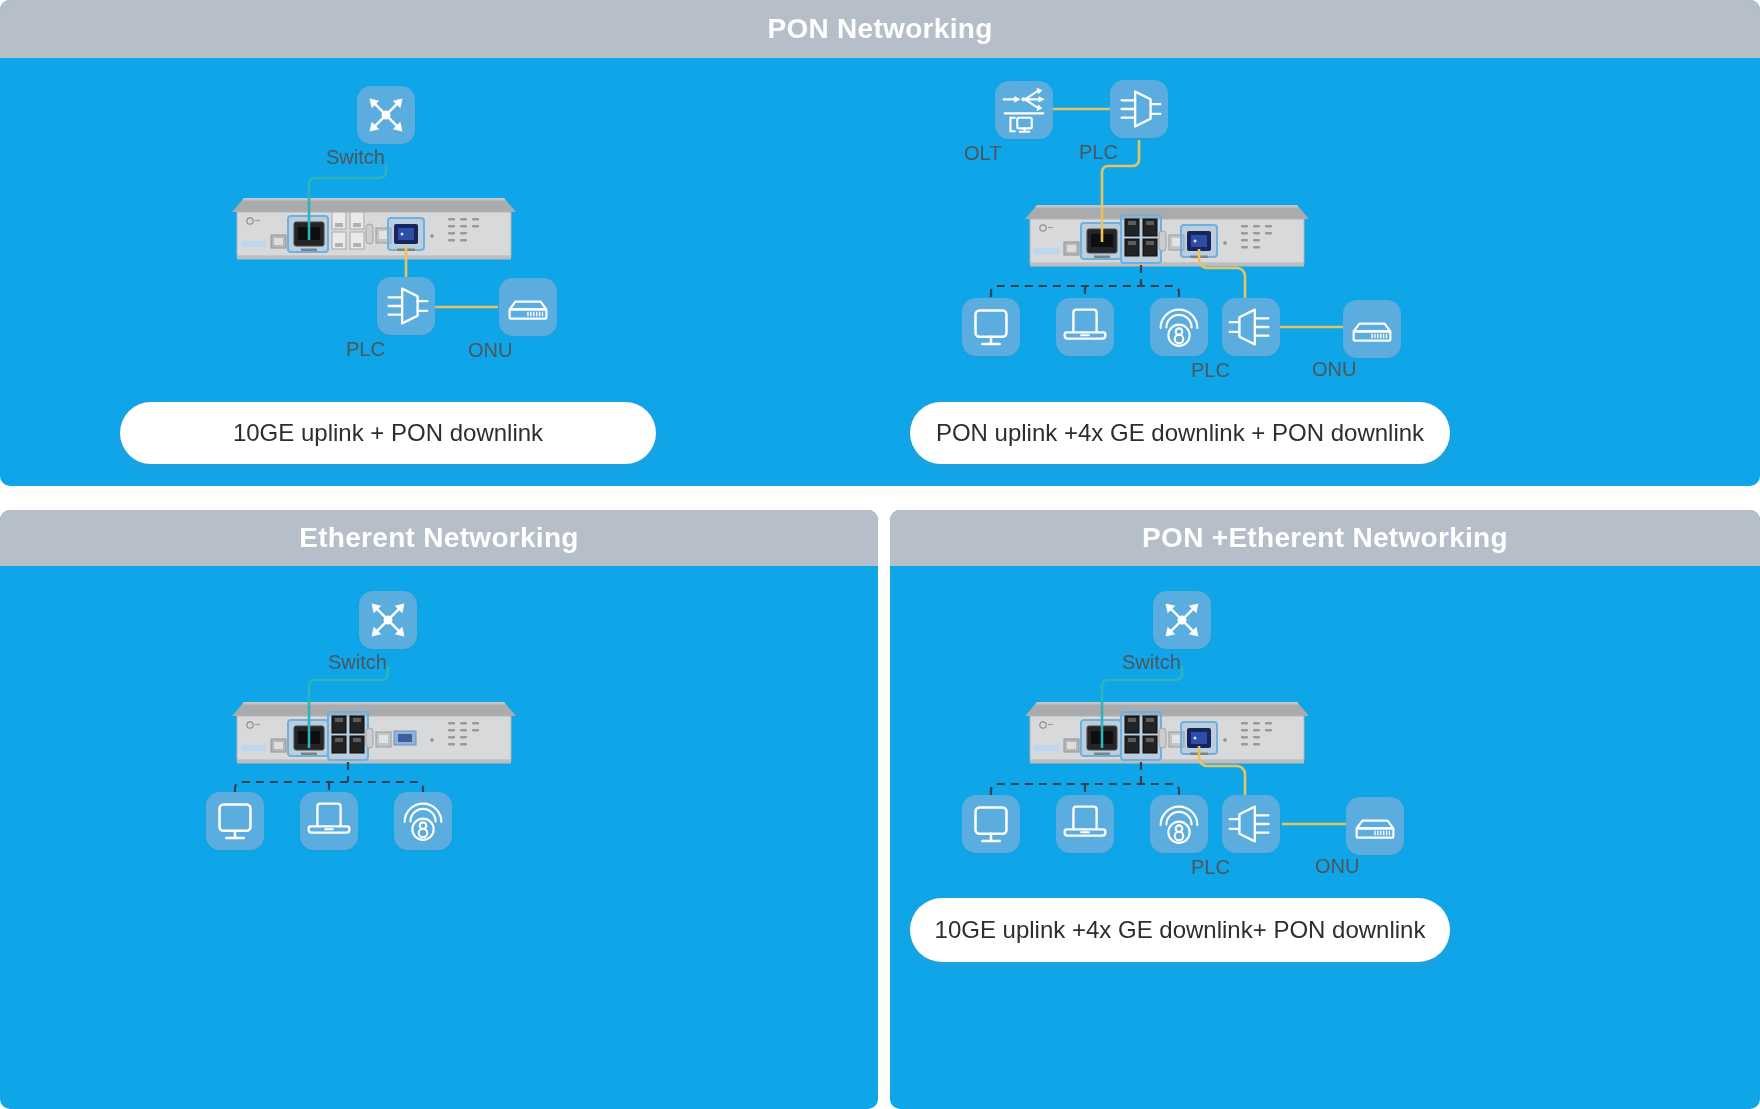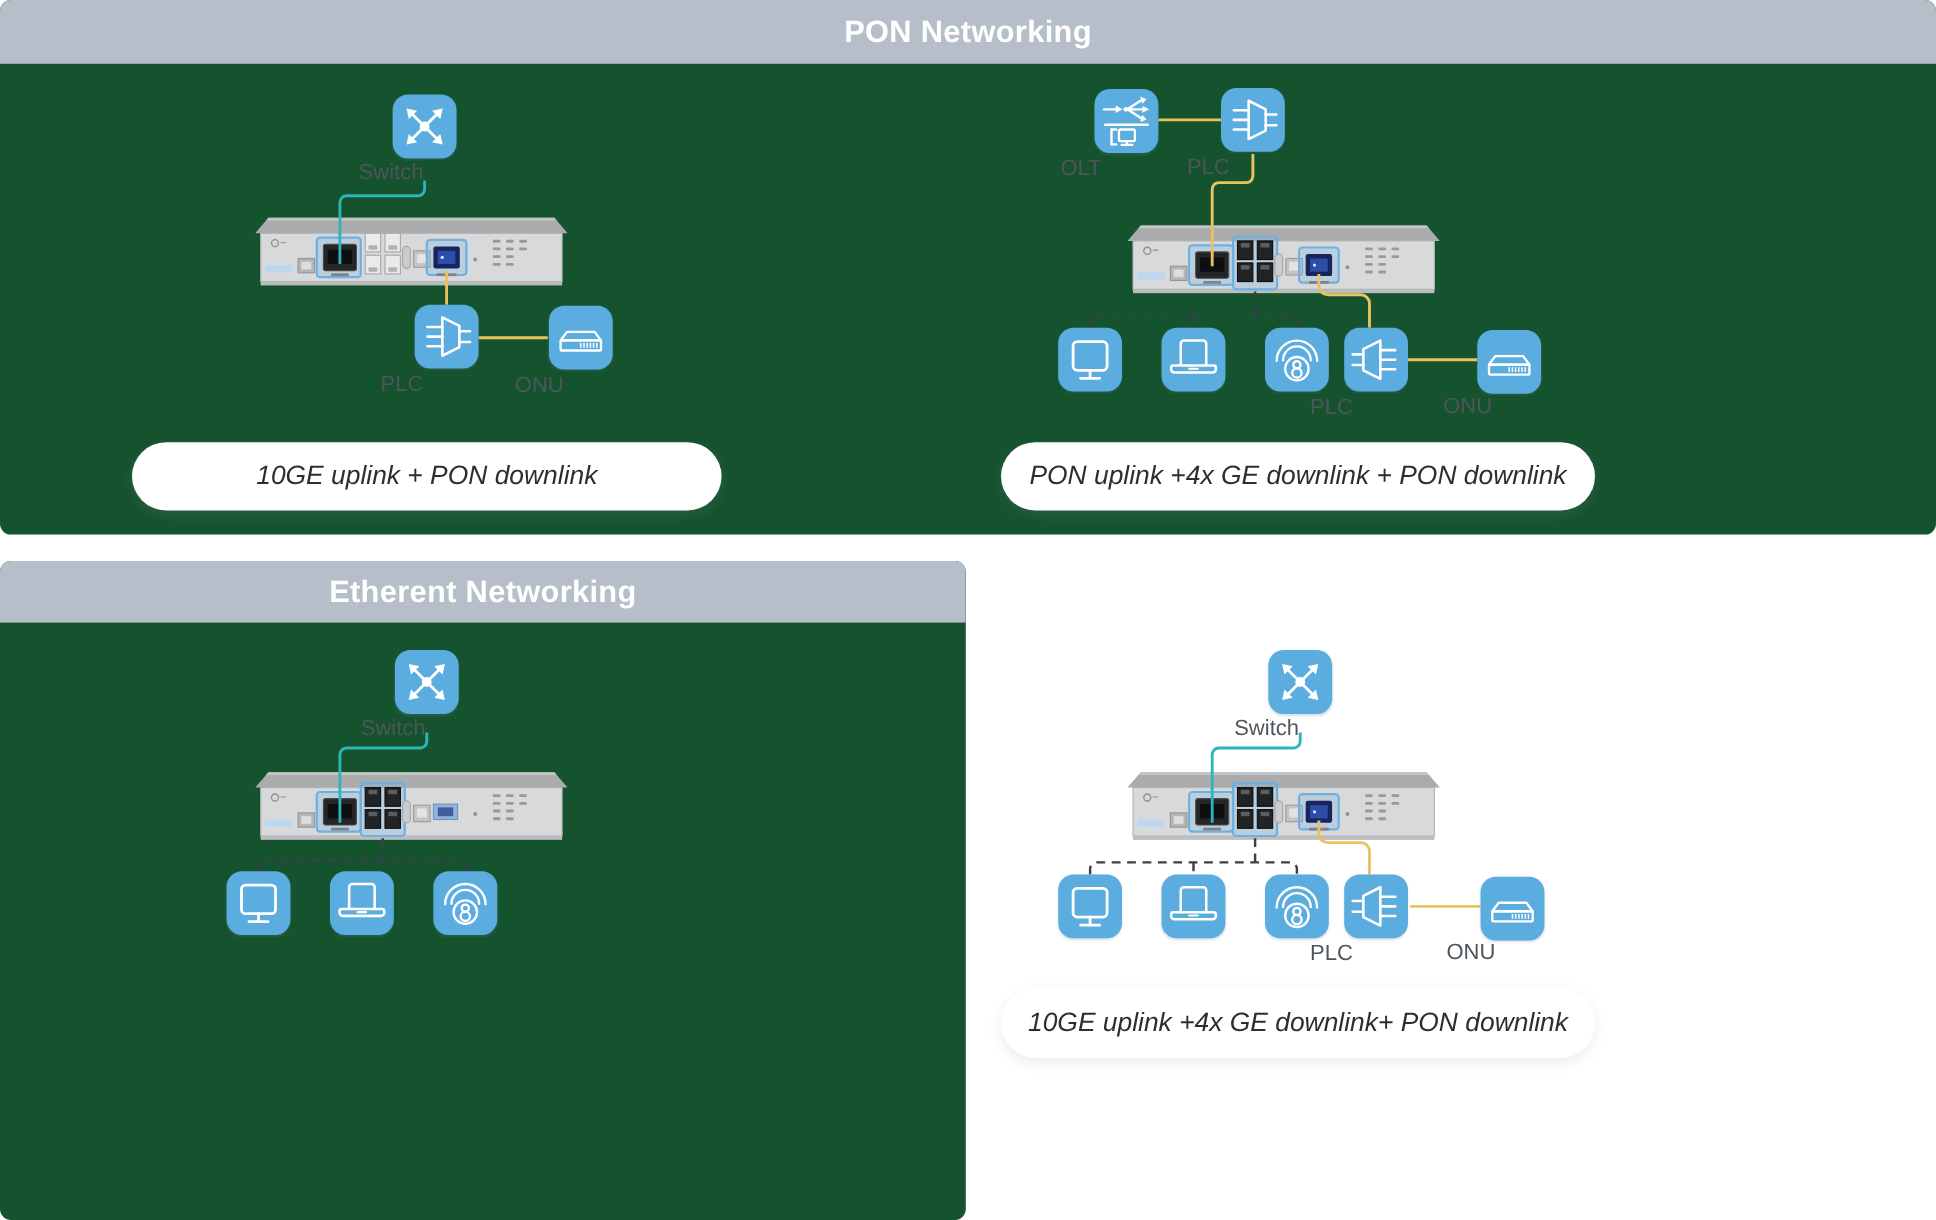--- a/index.html
+++ b/index.html
@@ -1,38 +1,38 @@
 <!DOCTYPE html>
 <html><head>
 <meta charset="utf-8">
 <style>
   html,body{margin:0;padding:0;background:#ffffff;}
   .stage{position:relative;width:1760px;height:1109px;background:#ffffff;overflow:hidden;
          font-family:"Liberation Sans", sans-serif;}
-  .panel{position:absolute;background:#14532d;border-radius:10px;overflow:hidden;}
+  .panel{position:absolute;background:#0ea5e9;border-radius:10px;overflow:hidden;}
   .panel-header{position:absolute;left:0;top:0;width:100%;background:#b5bec9;}
   .panel-title{width:100%;text-align:center;color:#ffffff;font-size:28px;font-weight:600;
                letter-spacing:.3px;}
   #panel-pon{left:0;top:0;width:1760px;height:486px;}
   #panel-pon .panel-header{height:58px;}
   #panel-pon .panel-title{line-height:58px;}
   #panel-eth{left:0;top:510px;width:878px;height:599px;}
   #panel-pe{left:890px;top:510px;width:870px;height:599px;}
   #panel-eth .panel-header,#panel-pe .panel-header{height:56px;}
   #panel-eth .panel-title,#panel-pe .panel-title{line-height:56px;}
 
   .tile{position:absolute;width:58px;height:58px;background:#5caddf;border-radius:14px;
         z-index:3;box-shadow:0 1px 2px rgba(90,130,160,.25);}
   .tile svg{position:absolute;left:0;top:0;width:58px;height:58px;}
   .tile.flip svg{transform:scaleX(-1);}
   .dev-label{position:absolute;width:120px;color:#4e555b;font-size:20px;
              z-index:3;}
   .pill{position:absolute;background:#ffffff;border-radius:32px;z-index:3;
         box-shadow:0 4px 12px rgba(140,150,160,.18);display:flex;align-items:center;justify-content:center;}
-  .pill span{font-size:24px;color:#2e2e2e;font-style:italic;}
+  .pill span{font-size:24px;color:#2e2e2e;}
   .device{position:absolute;width:284px;height:66px;z-index:1;}
   #cables{position:absolute;left:0;top:0;width:1760px;height:1109px;z-index:2;pointer-events:none;}
 </style>
 </head>
 <body>
 
 <svg width="0" height="0" style="position:absolute">
   <defs>
     <symbol id="sym-switch" viewBox="0 0 60 60">
       <g stroke="#fff" stroke-width="2.6" fill="none" stroke-linecap="round">
@@ -104,20 +104,25 @@
 <div class="stage">
 
   <div class="panel" id="panel-pon">
     <div class="panel-header">
       <div class="panel-title">PON Networking</div>
     </div>
   </div>
   <div class="panel" id="panel-eth">
     <div class="panel-header">
       <div class="panel-title">Etherent Networking</div>
+    </div>
+  </div>
+  <div class="panel" id="panel-pe">
+    <div class="panel-header">
+      <div class="panel-title">PON +Etherent Networking</div>
     </div>
   </div>
 
   <svg id="cables">
 
     <g fill="none">
       <path d="M386,164 v8 a6,6 0 0 1 -6,6 h-65 a6,6 0 0 0 -6,6 v56" stroke="#2eb4ba" stroke-width="2.6"></path>
       <path d="M406,246 V277" stroke="#e9c35f" stroke-width="2.6"></path>
       <path d="M435,307 H498" stroke="#e9c35f" stroke-width="2.6"></path>
     </g>

